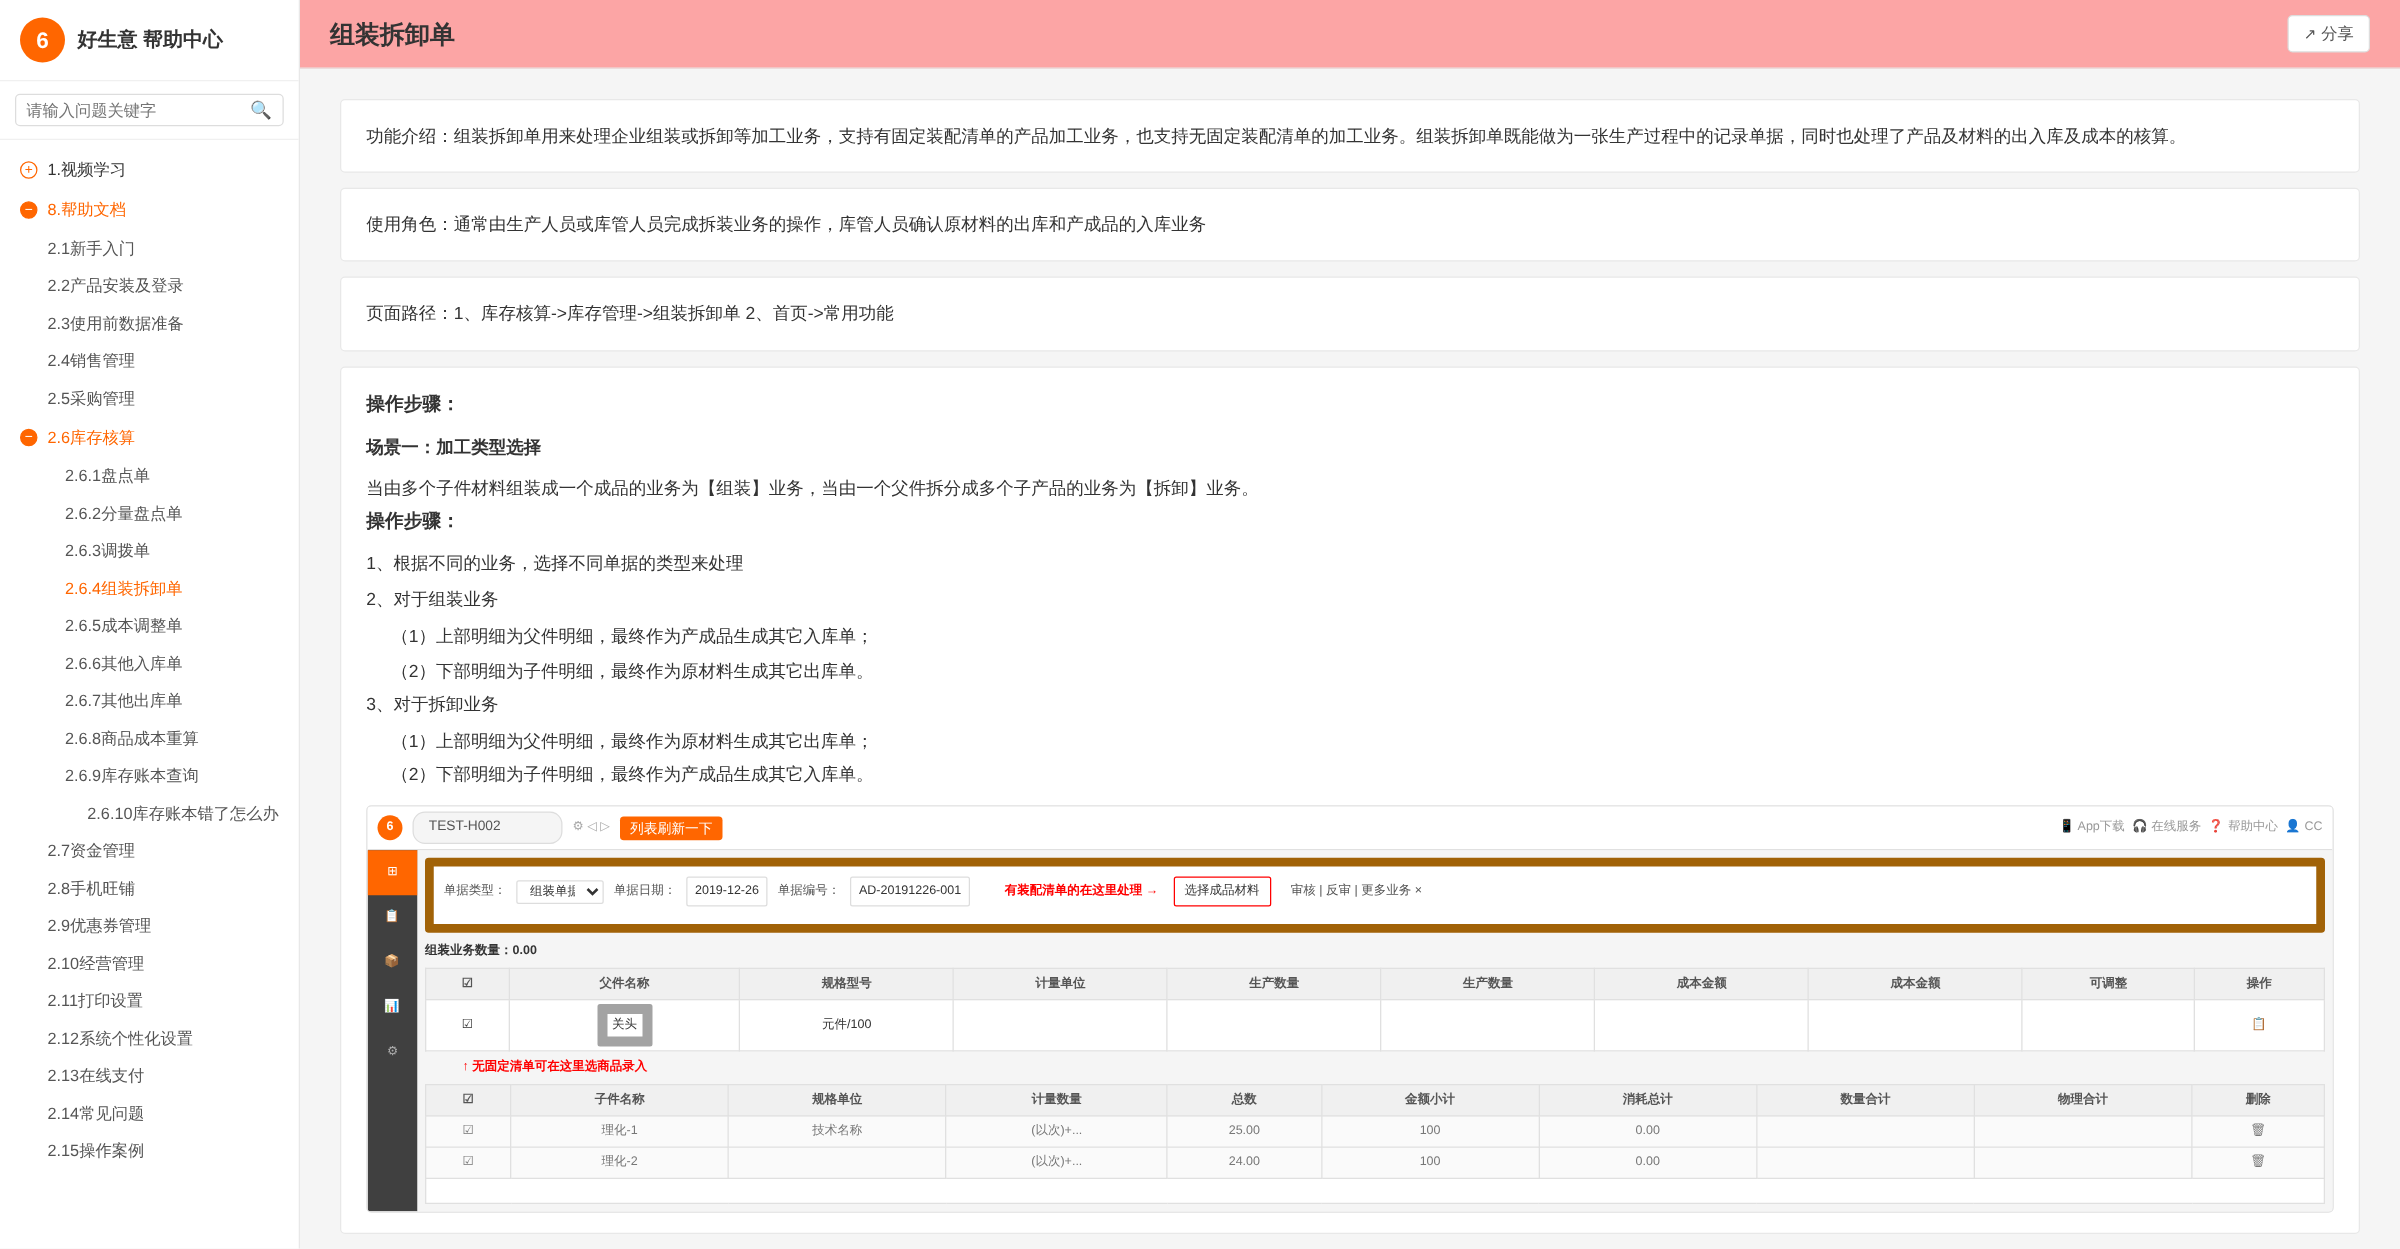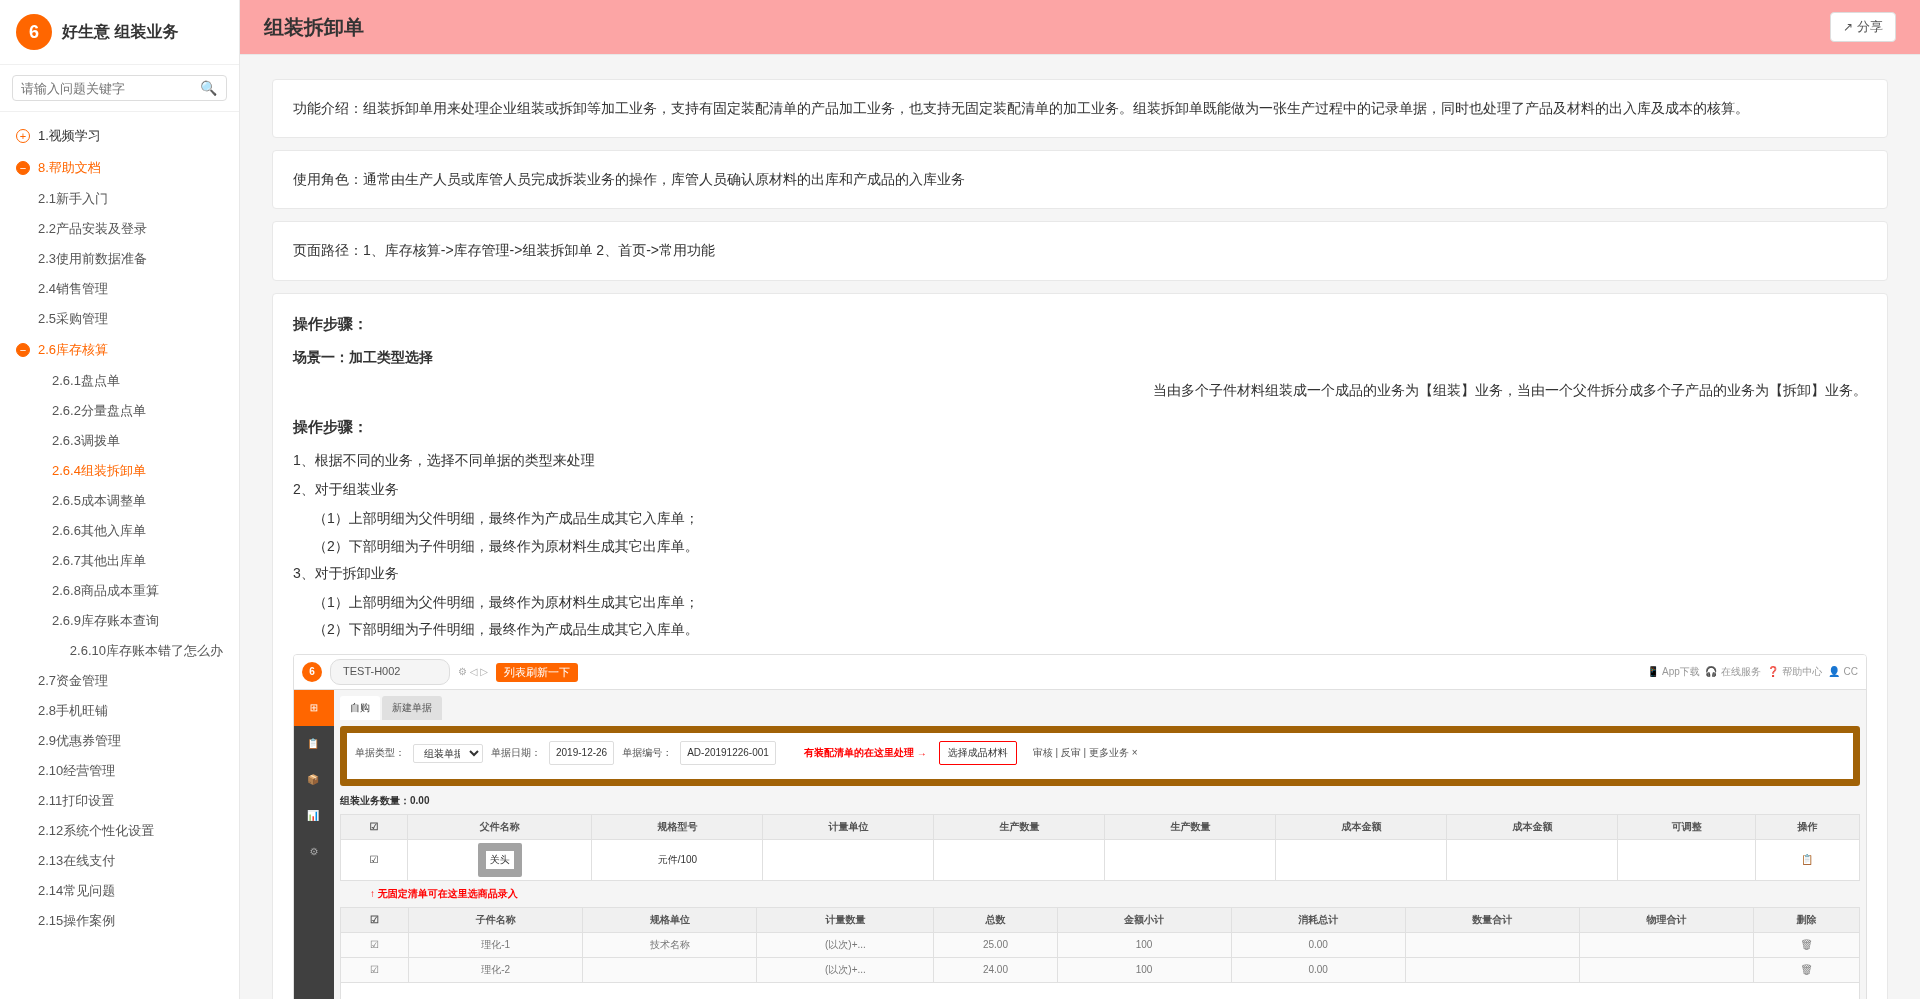--- a/index.html
+++ b/index.html
@@ -217,21 +217,21 @@
       display: inline-block;
       padding: 0 4px;
     }
   </style>
 </head>
 <body>
 
 <div id="sidebar">
   <div id="logo-area">
     <div id="logo-circle">6</div>
-    <div id="logo-text">好生意 组装业务</div>
+    <div id="logo-text">好生意 帮助中心</div>
   </div>
   <div id="search-area">
     <div id="search-wrapper">
       <input id="search-input" type="text" placeholder="请输入问题关键字" style="">
       <span id="search-icon-btn">🔍</span>
     </div>
   </div>
   <div id="nav-tree">
 
     <div class="nav-section">
@@ -302,21 +302,21 @@
       <p>使用角色：通常由生产人员或库管人员完成拆装业务的操作，库管人员确认原材料的出库和产成品的入库业务</p>
     </div>
 
     <div class="content-card">
       <p>页面路径：1、库存核算-&gt;库存管理-&gt;组装拆卸单 2、首页-&gt;常用功能</p>
     </div>
 
     <div class="content-card">
       <div class="section-heading">操作步骤：</div>
       <div class="scenario-title" style="margin-bottom:8px;">场景一：加工类型选择</div>
-      <p style="margin-bottom:10px;text-align:right;">当由多个子件材料组装成一个成品的业务为【组装】业务，当由一个父件拆分成多个子产品的业务为【拆卸】业务。</p>
+      <p style="">当由多个子件材料组装成一个成品的业务为【组装】业务，当由一个父件拆分成多个子产品的业务为【拆卸】业务。</p>
 
       <div class="section-heading">操作步骤：</div>
 
       <div class="step-item" style="margin-top:6px;">
         <span>1、根据不同的业务，选择不同单据的类型来处理</span>
       </div>
       <div class="step-item">
         <span>2、对于组装业务</span>
       </div>
       <div class="sub-step">
@@ -356,24 +356,20 @@
             <div class="ss-left-nav">
               <div class="ss-left-nav-item active">⊞</div>
               <div class="ss-left-nav-item">📋</div>
               <div class="ss-left-nav-item">📦</div>
               <div class="ss-left-nav-item">📊</div>
               <div class="ss-left-nav-item">⚙</div>
             </div>
 
             <div class="ss-content">
 
-              <div class="ss-tabs">
-                <div class="ss-tab active">自购</div>
-                <div class="ss-tab">新建单据</div>
-              </div>
 
               <div style="position:relative;">
                 <div class="ss-form-area">
                   <div class="ss-form-row">
                     <span class="ss-form-label">单据类型：</span>
                     <select class="ss-form-input" style="width:70px;font-size:10px;">
                       <option>组装单据</option>
                     </select>
                     <span class="ss-form-label">单据日期：</span>
                     <span class="ss-form-input">2019-12-26</span>

